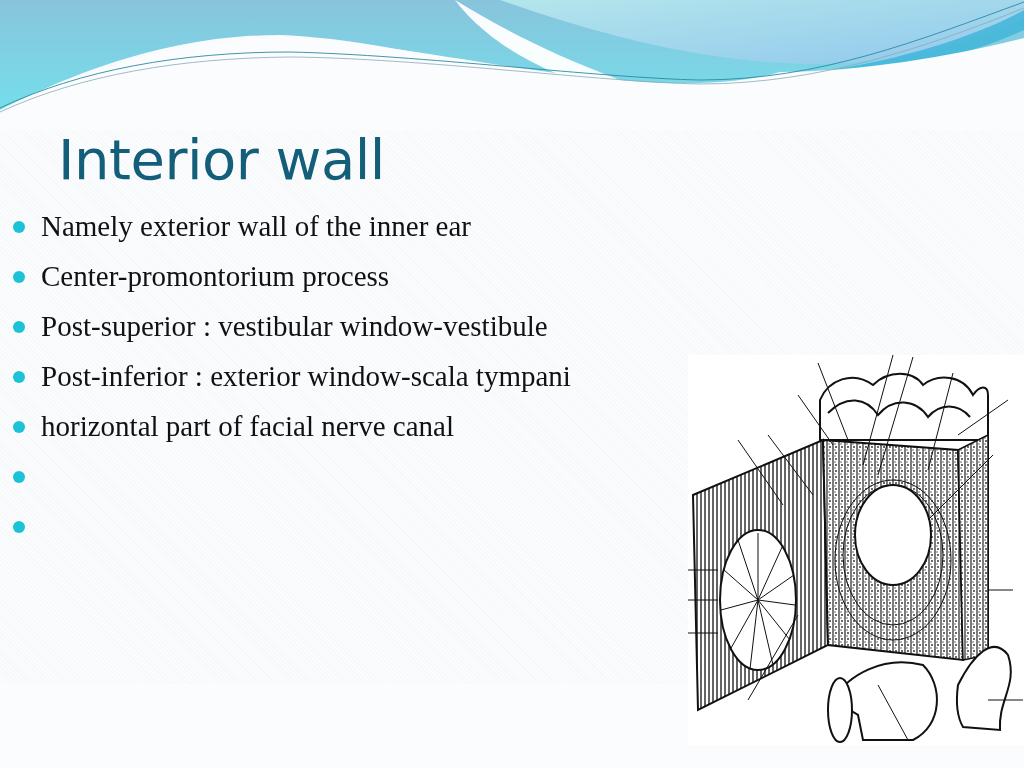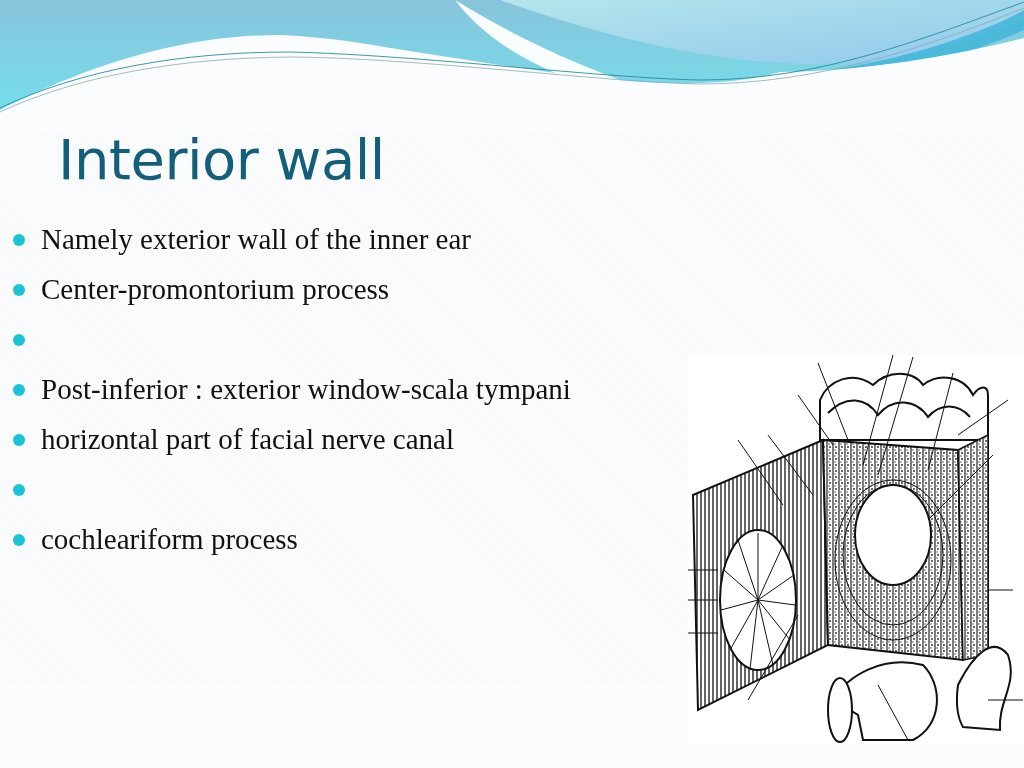--- a/index.html
+++ b/index.html
@@ -38,21 +38,21 @@
       font-family: "DejaVu Sans", sans-serif;
       font-weight: normal;
       font-size: 56px;
       letter-spacing: -0.5px;
       color: #135e78;
       line-height: 80px;
     }
     .bullets {
       position: absolute;
       left: 0;
-      top: 217px;
+      top: 204px;
       margin: 0;
       padding: 0;
       list-style: none;
       width: 760px;
     }
     .bullet-item {
       position: relative;
       height: 50px;
       line-height: 44px;
       padding-left: 41px;
@@ -115,35 +115,35 @@
     <li class="bullet-item">
       <span class="bullet-dot" style="background:#1cc3d6"></span>
       <span>Namely exterior wall of the inner ear</span>
     </li>
     <li class="bullet-item">
       <span class="bullet-dot" style="background:#1cc3d6"></span>
       <span>Center-promontorium process</span>
     </li>
     <li class="bullet-item">
       <span class="bullet-dot" style="background:#1cc3d6"></span>
+      <span>Post-superior : vestibular window-vestibule</span>
     </li>
     <li class="bullet-item">
       <span class="bullet-dot" style="background:#1cc3d6"></span>
       <span>Post-inferior : exterior window-scala tympani</span>
     </li>
     <li class="bullet-item">
       <span class="bullet-dot" style="background:#1cc3d6"></span>
       <span>horizontal part of facial nerve canal</span>
     </li>
     <li class="bullet-item">
       <span class="bullet-dot" style="background:#1cc3d6"></span>
     </li>
     <li class="bullet-item">
       <span class="bullet-dot" style="background:#1cc3d6"></span>
-      <span>cochleariform process</span>
     </li>
   </ul>
 
   <div class="figure" title="Line drawing of the medial (interior) wall of the tympanic cavity">
     <svg width="336" height="390" viewBox="0 0 336 390">
       <defs>
         <pattern id="vlines" width="4" height="4" patternUnits="userSpaceOnUse">
           <rect width="4" height="4" fill="#fff"></rect>
           <line x1="1" y1="0" x2="1" y2="4" stroke="#111" stroke-width="1.3"></line>
         </pattern>

